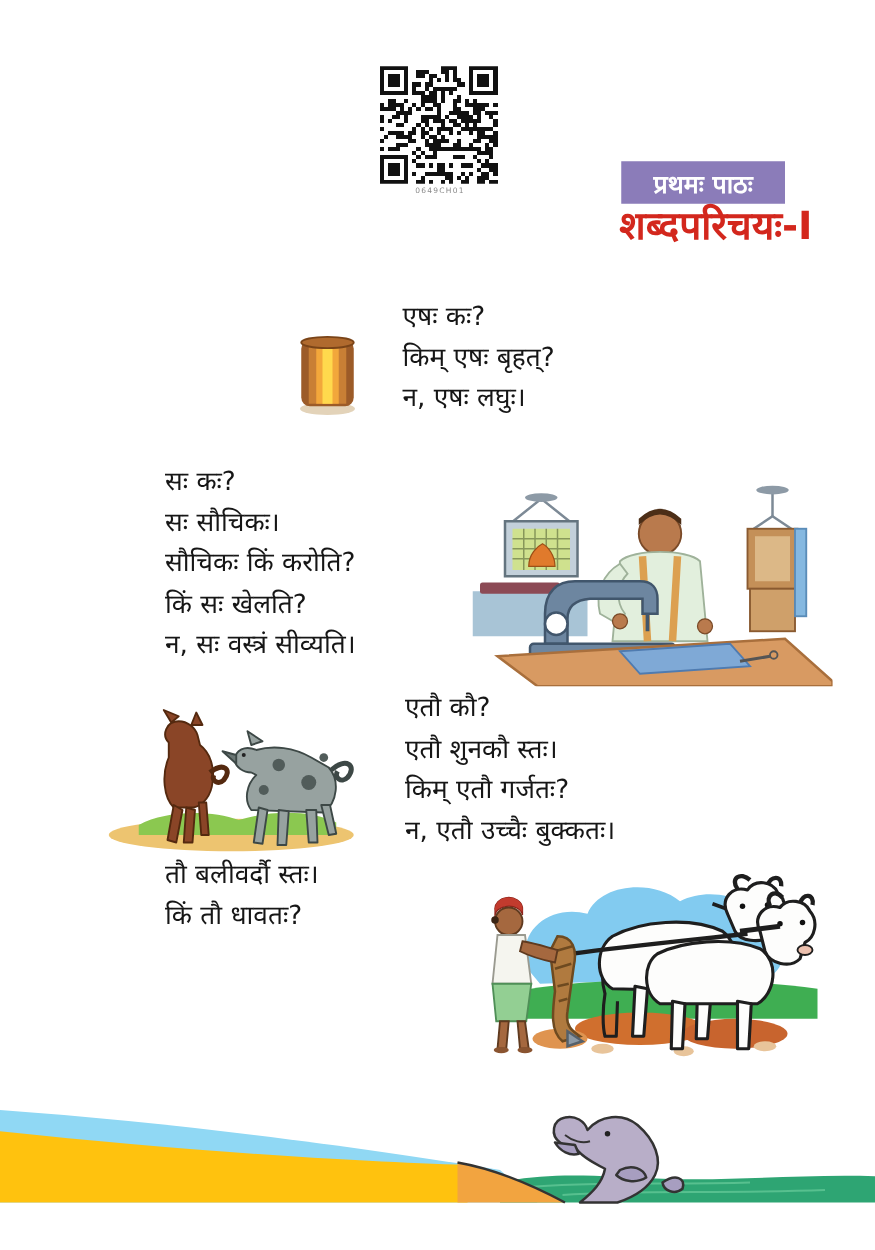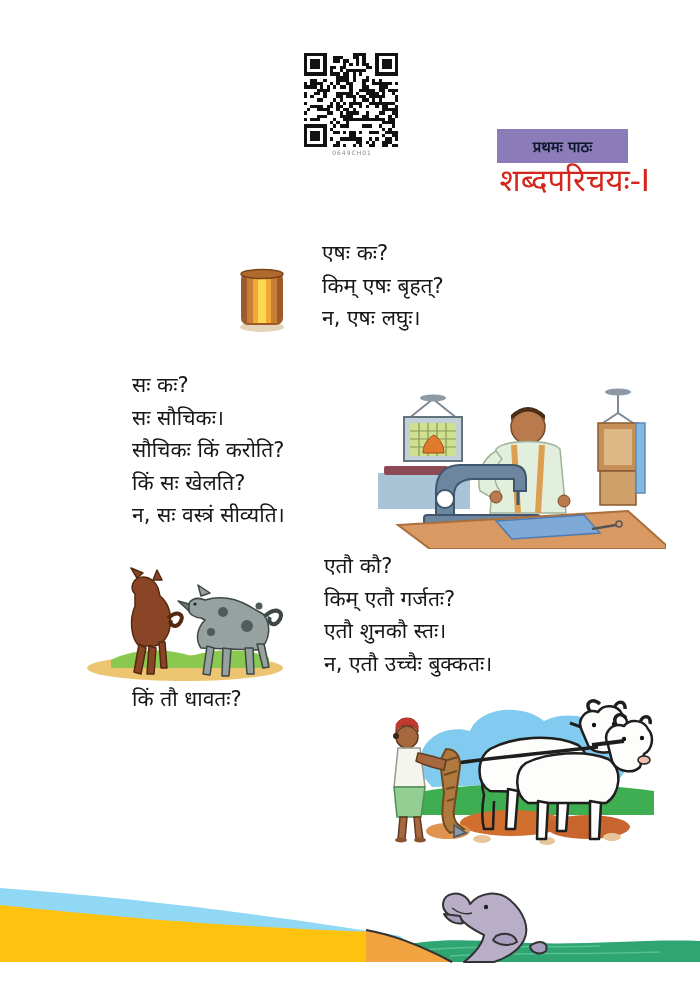--- a/index.html
+++ b/index.html
@@ -2,23 +2,23 @@
 <html><head>
 <meta charset="utf-8">
 <style>
   html,body{margin:0;padding:0;background:#ffffff;}
   body{width:700px;height:1000px;position:relative;overflow:hidden;
        font-family:"DejaVu Sans", sans-serif;color:#161616;}
   .abs{position:absolute;}
   .qr-wrap{left:299px;top:53px;width:106px;text-align:center;}
   .qr-label{font-size:6px;letter-spacing:1px;color:#8a8a8a;margin-top:2px;}
   .lesson-badge{left:497px;top:129px;width:131px;height:34px;background:#8b7cb9;
-       color:#0f172a;font-size:15px;font-weight:bold;display:flex;
+       color:#ffffff;font-size:20px;font-weight:bold;display:flex;
        align-items:center;justify-content:center;}
-  .chapter-title{top:158px;right:50px;font-size:31px;font-weight:normal;color:#d3271d;}
+  .chapter-title{top:158px;right:50px;font-size:31px;font-weight:bold;color:#d3271d;}
   .qa{font-size:21px;line-height:32.5px;white-space:nowrap;}
   .qa div{height:32.5px;}
   svg{display:block;}
 </style>
 </head>
 <body>
 
 <div class="abs qr-wrap">
   <svg width="104" height="94" viewBox="0 0 29 29" shape-rendering="crispEdges">
     <rect x="0" y="0" width="29" height="29" fill="#ffffff"></rect>
@@ -446,26 +446,27 @@
       <circle cx="140" cy="56" r="5" fill="#515c5a" stroke="none"></circle>
       <circle cx="164" cy="70" r="6" fill="#515c5a" stroke="none"></circle>
       <circle cx="128" cy="76" r="4" fill="#515c5a" stroke="none"></circle>
       <circle cx="176" cy="50" r="3.5" fill="#515c5a" stroke="none"></circle>
       <circle cx="112" cy="48" r="1.6" fill="#222222" stroke="none"></circle>
     </g>
   </svg>
 </div>
 <div class="abs qa" style="left:324px;top:550px">
   <div>एतौ कौ?</div>
+  <div>एतौ शुनकौ स्तः।</div>
   <div>किम् एतौ गर्जतः?</div>
-  <div>एतौ शुनकौ स्तः।</div>
   <div>न, एतौ उच्चैः बुक्कतः।</div>
 </div>
 
 <div class="abs qa" style="left:132px;top:683px">
+  <div>तौ बलीवर्दौ स्तः।</div>
   <div>किं तौ धावतः?</div>
 </div>
 <div class="abs" style="left:362px;top:697px">
   <svg width="300" height="150" viewBox="0 0 300 150">
     <path d="M60,78 C50,48 78,26 108,34 C118,10 160,6 182,24 C210,10 248,24 250,50 C268,56 268,76 254,84 L70,90 Z" fill="#82cbf0"></path>
     <path d="M52,96 C110,84 220,84 292,94 L292,118 L52,118 Z" fill="#3fae52"></path>
     <ellipse cx="150" cy="126" rx="52" ry="13" fill="#d06f2e"></ellipse>
     <ellipse cx="226" cy="130" rx="42" ry="12" fill="#c8642e"></ellipse>
     <ellipse cx="86" cy="134" rx="22" ry="8" fill="#df9450"></ellipse>
     <ellipse cx="120" cy="142" rx="9" ry="4" fill="#e8c49a"></ellipse>

